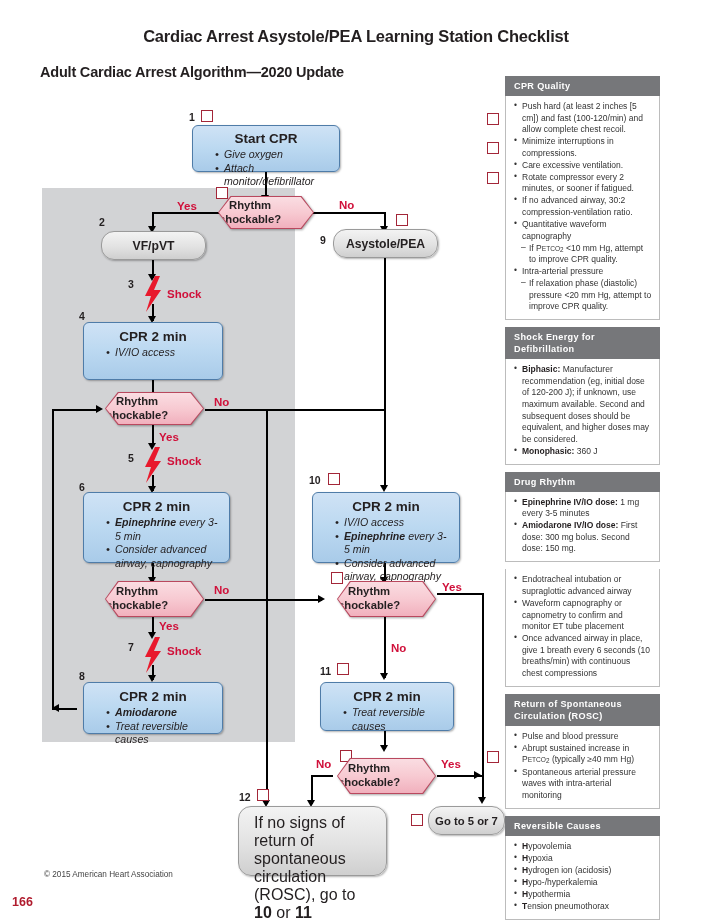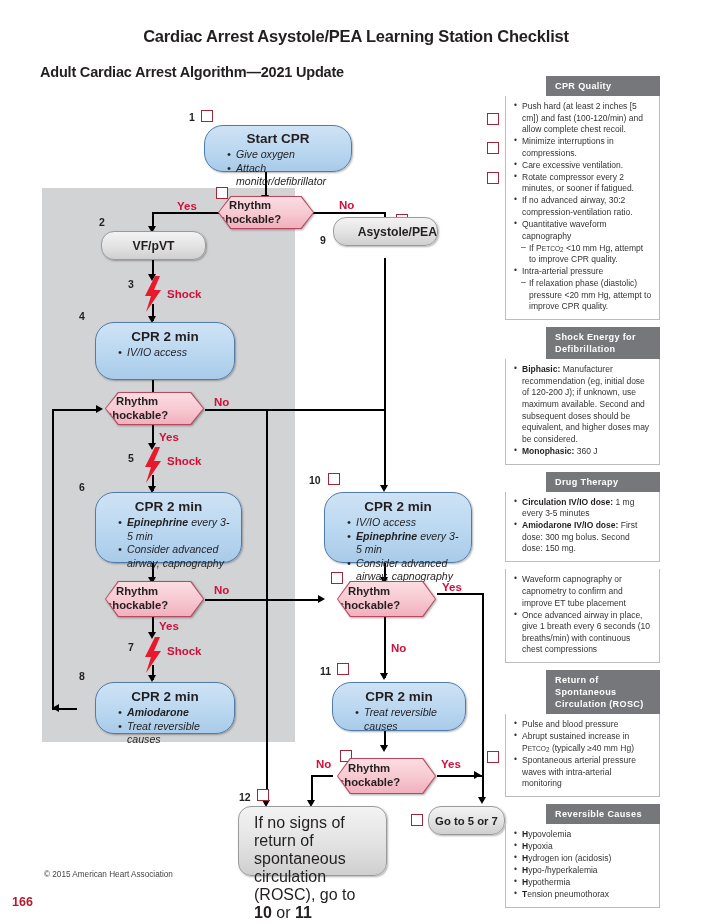--- a/index.html
+++ b/index.html
@@ -9,21 +9,21 @@
 
   
   #page-title{left:0;top:27px;width:712px;text-align:center;
       font-size:16.5px;font-weight:bold;letter-spacing:-0.2px;}
   #algo-title{left:40px;top:64px;font-size:14.5px;font-weight:bold;letter-spacing:-0.2px;}
 
   
   #gray-panel{left:42px;top:188px;width:253px;height:554px;background:#d2d3d5;}
 
   
-  .node{box-sizing:border-box;border-radius:19px;margin-left:12px;}
+  .node{box-sizing:border-box;border-radius:6px;}
   .blue{background:linear-gradient(180deg,#cfe2f5 0%,#bcd9f1 48%,#a9cbe9 100%);
         border:1px solid #4f7ca8;box-shadow:1px 1px 2px rgba(0,0,0,.30);}
   .grayb{background:linear-gradient(180deg,#f3f3f3 0%,#e2e2e2 55%,#cfcfcf 100%);
         border:1px solid #9a9a9a;border-radius:13px;
         box-shadow:1px 1px 2px rgba(0,0,0,.30);}
   .node .hd{font-weight:bold;font-size:13.5px;text-align:center;line-height:1.12;}
   .node ul{margin:2px 0 0 0;padding:0 0 0 14px;list-style:none;font-style:italic;}
   .node li{font-size:10.6px;line-height:1.28;position:relative;padding-left:9px;}
   .node li:before{content:"\2022";position:absolute;left:0;top:-1px;font-size:11px;}
   .node li b{font-weight:bold;}
@@ -53,42 +53,42 @@
 
   
   .cbx{width:12px;height:12px;border:1.6px solid #a32638;background:#fff;box-sizing:border-box;}
 
   
   .bolt{width:18px;height:36px;}
 
   
   #sidebar{left:505px;top:76px;width:155px;}
   .sec-hd{background:#76777a;color:#fff;font-size:9.1px;font-weight:bold;
-          letter-spacing:.35px;padding:4px 8px 4px 9px;line-height:1.32;margin-left:41px;}
+          letter-spacing:.35px;padding:4px 8px 4px 9px;line-height:1.32;}
   .sec-bd{border:1px solid #bcbcbc;border-top:none;background:#fff;
           padding:5px 7px 6px 8px;}
   .sec-bd ul{margin:0;padding:0;list-style:none;}
   .sec-bd li{font-size:8.5px;line-height:1.36;position:relative;padding-left:8px;margin-bottom:.5px;color:#333;}
   .sec-bd li:before{content:"\2022";position:absolute;left:0;top:-1px;}
   .sec-bd li.sub{padding-left:15px;}
   .sec-bd li.sub:before{content:"\2013";left:7px;}
   .sec-bd li b{font-weight:bold;color:#231f20;}
   .sec-gap{height:7px;}
   .sc{font-size:6.6px;vertical-align:0px;}
   .sub2{vertical-align:-1px;font-size:6.3px;}
 
   
   #copyright{left:44px;top:870px;font-size:8.2px;color:#444;}
   #pageno{left:12px;top:895px;font-size:12.5px;font-weight:bold;color:#b01c2e;}
 </style>
 </head>
 <body>
 
 <div class="abs" id="page-title">Cardiac Arrest Asystole/PEA Learning Station Checklist</div>
-<div class="abs" id="algo-title">Adult Cardiac Arrest Algorithm—2021 Update</div>
+<div class="abs" id="algo-title">Adult Cardiac Arrest Algorithm—2020 Update</div>
 
 <div class="abs" id="gray-panel"></div>
 
 <div class="abs ln vl" style="left:265px;top:172px;height:25px;"></div>
 <div class="abs arw arw-d" style="left:261px;top:195px;"></div>
 
 <div class="abs ln hl" style="left:152px;top:212px;width:79px;"></div>
 <div class="abs ln vl" style="left:152px;top:212px;height:17px;"></div>
 <div class="abs arw arw-d" style="left:148px;top:226px;"></div>
 
@@ -181,21 +181,21 @@
 <div class="abs ylabel" style="left:177px;top:200px;">Yes</div>
 <div class="abs ylabel" style="left:339px;top:199px;">No</div>
 
 <div class="abs stepno" style="left:99px;top:216px;">2</div>
 <div class="abs grayb" style="left:101px;top:231px;width:103px;height:27px;display:flex;align-items:center;justify-content:center;">
   <div style="font-weight:bold;font-size:12.2px;">VF/pVT</div>
 </div>
 
 <div class="abs cbx" style="left:396px;top:214px;"></div>
 <div class="abs stepno" style="left:320px;top:234px;">9</div>
-<div class="abs grayb" style="left:333px;top:217px;width:103px;height:27px;display:flex;align-items:center;justify-content:flex-end;">
+<div class="abs grayb" style="left:333px;top:229px;width:103px;height:27px;display:flex;align-items:center;justify-content:center;">
   <div style="font-weight:bold;font-size:12.2px;">Asystole/PEA</div>
 </div>
 
 <div class="abs stepno" style="left:128px;top:278px;">3</div>
 <svg class="abs bolt" viewBox="0 0 18 36" style="left:144px;top:276px;">
   <polygon points="11,0 1,20 7,20 2,36 17,14 10,14 16,0" fill="#e8192c"></polygon>
 </svg>
 <div class="abs shocklbl" style="left:167px;top:288px;">Shock</div>
 
 <div class="abs stepno" style="left:79px;top:310px;">4</div>
@@ -347,33 +347,34 @@
       <div class="sec-hd">Shock Energy for Defibrillation</div>
       <div class="sec-bd">
         <ul>
           <li class=""><b>Biphasic:</b> Manufacturer recommendation (eg, initial dose of 120-200 J); if unknown, use maximum available. Second and subsequent doses should be equivalent, and higher doses may be considered.</li>
           <li class=""><b>Monophasic:</b> 360 J</li>
         </ul>
       </div>
     </div>
     <div class="sec-gap"></div>
     <div>
-      <div class="sec-hd">Drug Therapy</div>
-      <div class="sec-bd">
-        <ul>
-          <li class=""><b>Circulation IV/IO dose:</b> 1 mg every 3-5 minutes</li>
+      <div class="sec-hd">Drug Rhythm</div>
+      <div class="sec-bd">
+        <ul>
+          <li class=""><b>Epinephrine IV/IO dose:</b> 1 mg every 3-5 minutes</li>
           <li class=""><b>Amiodarone IV/IO dose:</b> First dose: 300 mg bolus. Second dose: 150 mg.</li>
         </ul>
       </div>
     </div>
     <div class="sec-gap"></div>
     <div>
       <div class="sec-bd">
         <ul>
-          <li class="">Waveform capnography or capnometry to confirm and improve ET tube placement</li>
+          <li class="">Endotracheal intubation or supraglottic advanced airway</li>
+          <li class="">Waveform capnography or capnometry to confirm and monitor ET tube placement</li>
           <li class="">Once advanced airway in place, give 1 breath every 6 seconds (10 breaths/min) with continuous chest compressions</li>
         </ul>
       </div>
     </div>
     <div class="sec-gap"></div>
     <div>
       <div class="sec-hd">Return of Spontaneous Circulation (ROSC)</div>
       <div class="sec-bd">
         <ul>
           <li class="">Pulse and blood pressure</li>

